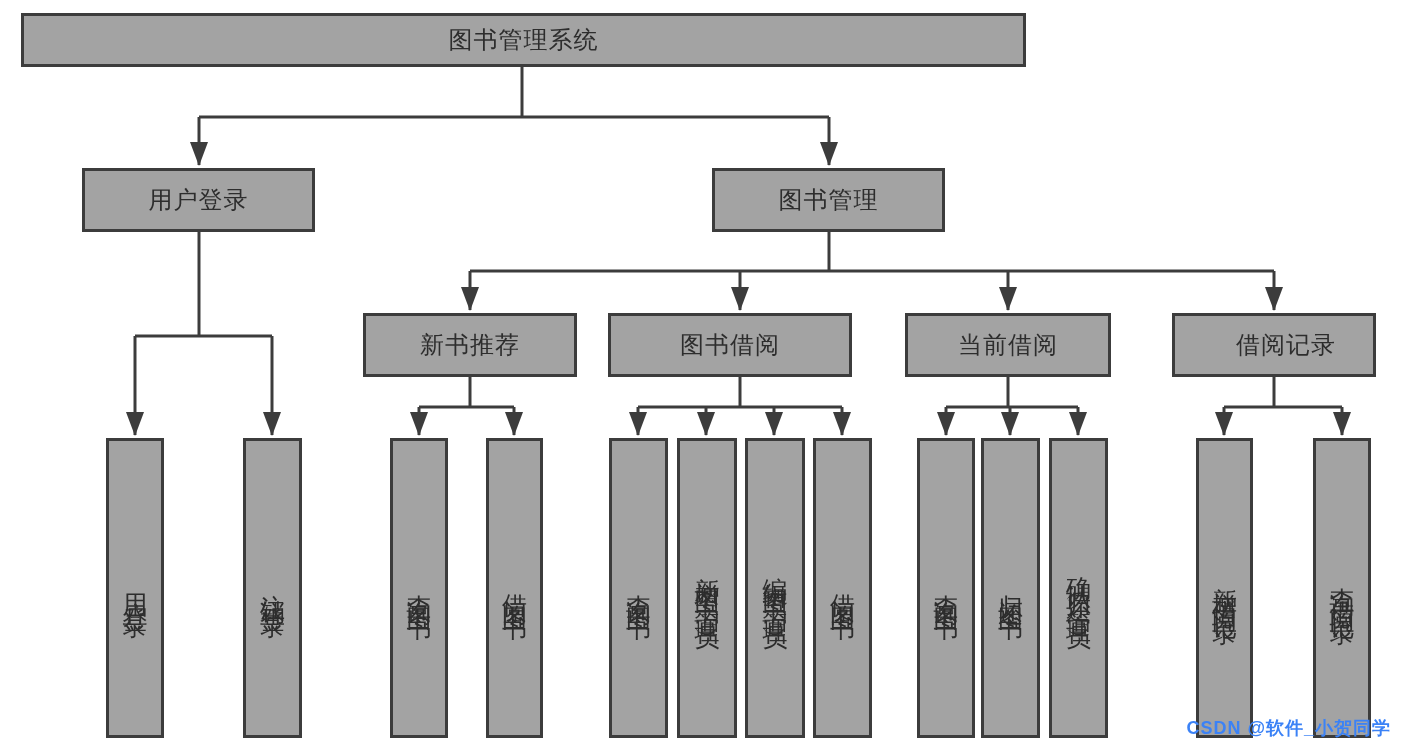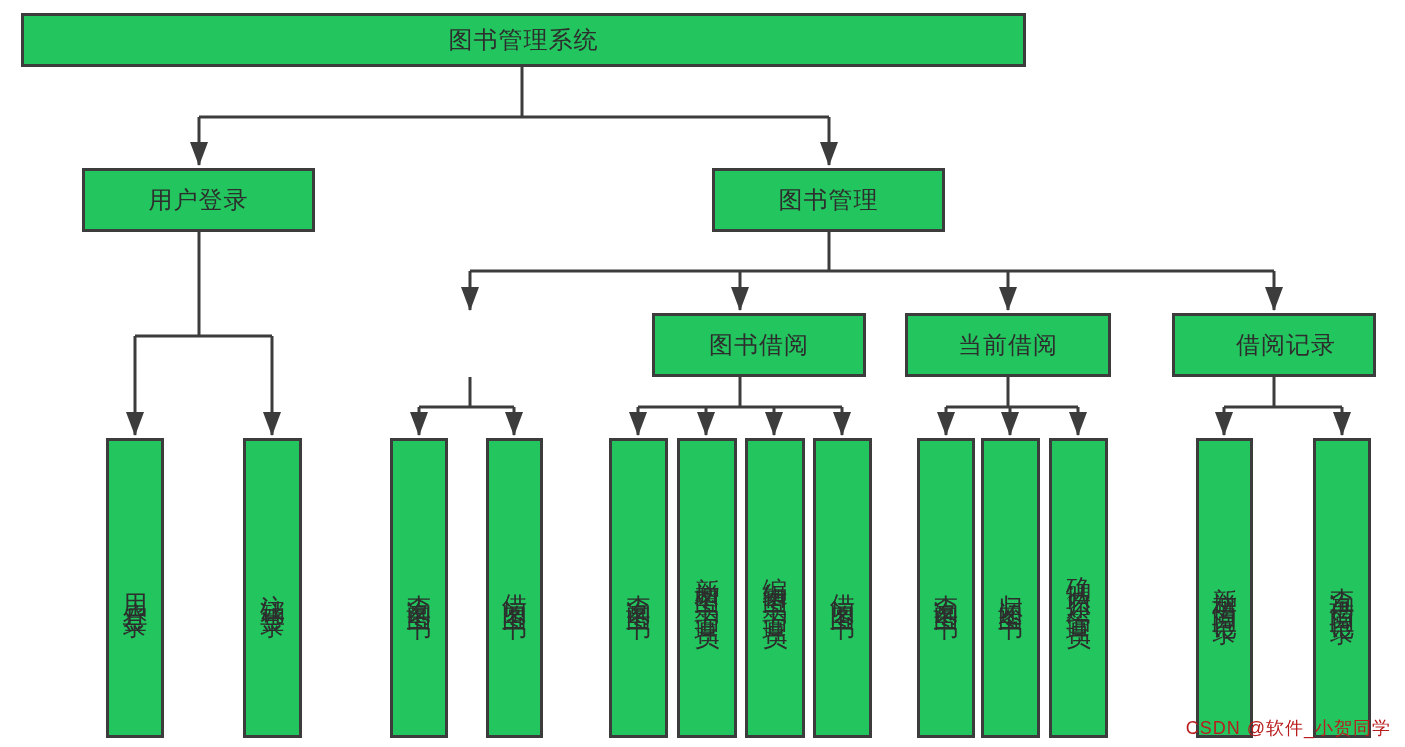--- a/index.html
+++ b/index.html
@@ -9,21 +9,21 @@
     width: 1405px;
     height: 747px;
     background: #ffffff;
     font-family: "Liberation Sans", "DejaVu Sans", sans-serif;
     overflow: hidden;
   }
   .wires { position: absolute; left: 0; top: 0; }
   .node {
     position: absolute;
     border: 3px solid #3c3c3c;
-    background: #22c55e;
+    background: #a3a3a3;
     color: #2d2d2d;
     display: flex;
     align-items: center;
     justify-content: center;
     font-size: 24px;
     letter-spacing: 1px;
     text-align: center;
     white-space: nowrap;
   }
   .node.vert {
@@ -32,21 +32,22 @@
     letter-spacing: 7px;
     line-height: 1;
     white-space: normal;
   }
   .watermark {
     position: absolute;
     right: 14px;
     bottom: 7px;
     font-size: 18px;
     letter-spacing: 1px;
-    color: #b91c1c;
+    color: #3b82f6;
+    font-weight: bold;
   }
 </style>
 </head>
 <body>
 
 <div class="canvas">
 
   <svg class="wires" width="1405" height="747" viewBox="0 0 1405 747">
     <defs>
       <marker id="arrow" viewBox="0 0 26 20" refX="24" refY="10" markerWidth="26" markerHeight="20" markerUnits="userSpaceOnUse" orient="auto">
@@ -109,21 +110,22 @@
         <line x1="1342" y1="407" x2="1342" y2="435" marker-end="url(#arrow)"></line>
       </g>
     </g>
   </svg>
 
   <div class="node" style="left:21px; top:13px; width:1005px; height:54px;">图书管理系统</div>
 
   <div class="node" style="left:82px; top:168px; width:233px; height:64px;">用户登录</div>
   <div class="node" style="left:712px; top:168px; width:233px; height:64px;text-align:right;">图书管理</div>
 
-  <div class="node" style="left:652px; top:313px; width:214px; height:64px;font-family:Liberation Mono, monospace;">图书借阅</div>
+  <div class="node" style="left:363px; top:313px; width:214px; height:64px;">新书推荐</div>
+  <div class="node" style="left:608px; top:313px; width:244px; height:64px;font-family:Liberation Mono, monospace;">图书借阅</div>
   <div class="node" style="left:905px; top:313px; width:206px; height:64px;">当前借阅</div>
   <div class="node" style="left:1172px; top:313px; width:204px; height:64px;padding-left:24px;">借阅记录</div>
 
   <div class="node vert" style="left:106px; top:438px; width:58px; height:300px;">用户登录</div>
   <div class="node vert" style="left:243px; top:438px; width:59px; height:300px;">注销登录</div>
 
   <div class="node vert" style="left:390px; top:438px; width:58px; height:300px;">查询图书</div>
   <div class="node vert" style="left:486px; top:438px; width:57px; height:300px;">借阅图书</div>
 
   <div class="node vert" style="left:609px; top:438px; width:59px; height:300px;">查询图书</div>

